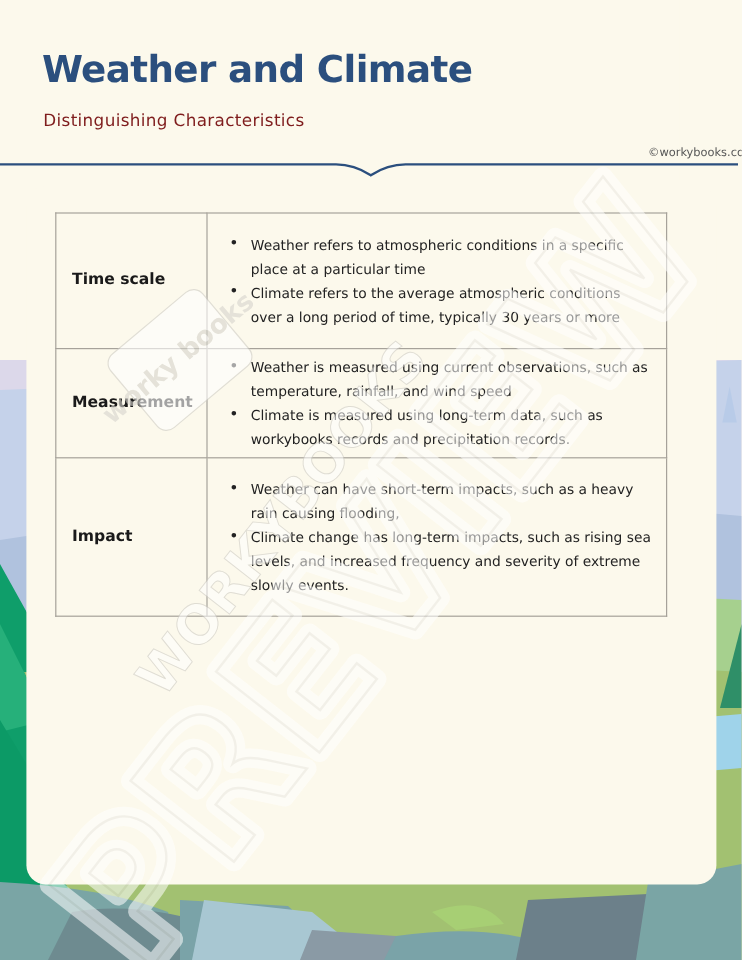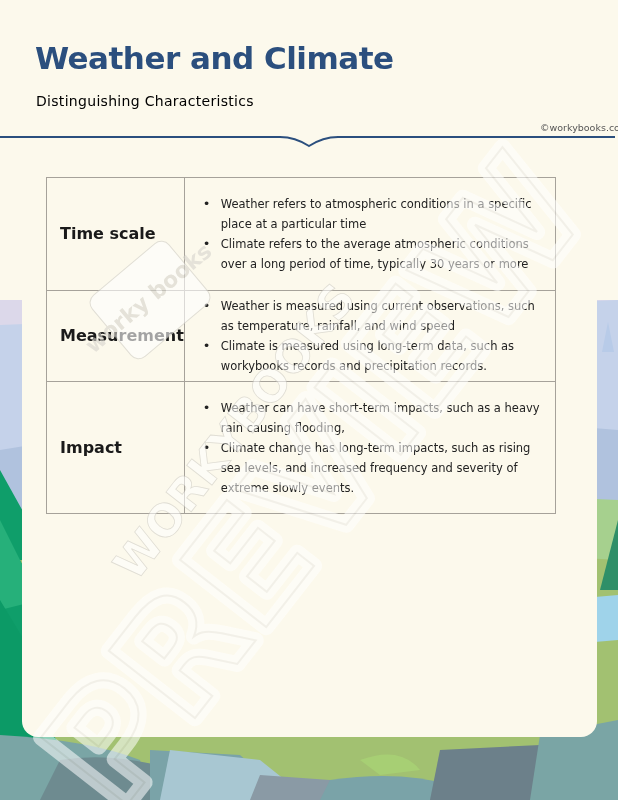--- a/index.html
+++ b/index.html
@@ -17,21 +17,21 @@
   
   .header { position: absolute; left: 0; top: 0; width: 566px; height: 150px; background: #fcf9ec; }
   .title {
     position: absolute; left: 35px; top: 40px;
     font-family: "DejaVu Sans", sans-serif;
     font-weight: bold; font-size: 31px; letter-spacing: -0.5px;
     color: #2b4f7e;
   }
   .subtitle {
     position: absolute; left: 36px; top: 93px;
-    font-size: 14px; color: #000000; letter-spacing: 0.3px;
+    font-size: 14px; color: #7f1d1d; letter-spacing: 0.3px;
   }
   .copyright {
     position: absolute; left: 540px; top: 122px;
     font-size: 9.5px; color: #555;
   }
   .header-line { position: absolute; left: 0; top: 128px; width: 618px; height: 22px; }
 
   
   .card {
     position: absolute; left: 22px; top: 155px;
@@ -44,21 +44,21 @@
     width: 510px;
     border-collapse: collapse;
     font-size: 11.5px;
   }
   table.cmp td {
     border: 1.5px solid #a6a29a;
     vertical-align: middle;
   }
   td.label {
     width: 126px; padding: 0 0 0 13px;
-    font-weight: bold; font-size: 16px; line-height: 22px;
+    font-weight: bold; font-size: 13px; line-height: 22px;
     color: #1a1a1a;
     margin-left: 13px;
   }
   td.desc { padding: 0 10px 0 18px; line-height: 20px; color: #222; }
   td.desc ul { list-style: none; }
   td.desc li { position: relative; padding-left: 18px; }
   td.desc li::before {
     content: "\2022"; position: absolute; left: 0; top: 0; font-size: 13px; color: #222;
   }
   tr.r1 td { height: 113px; }

